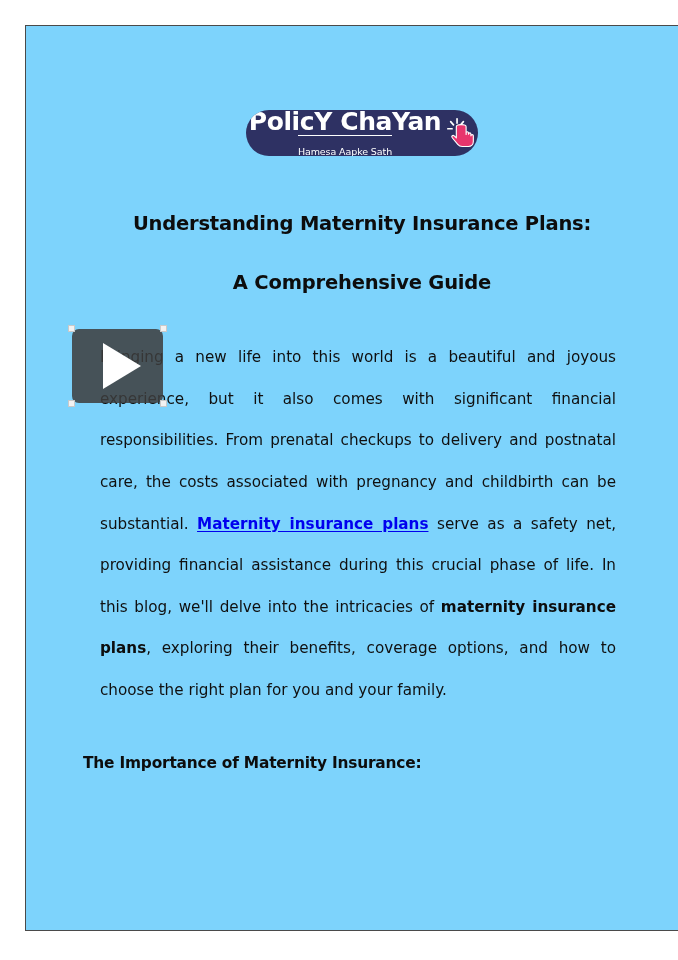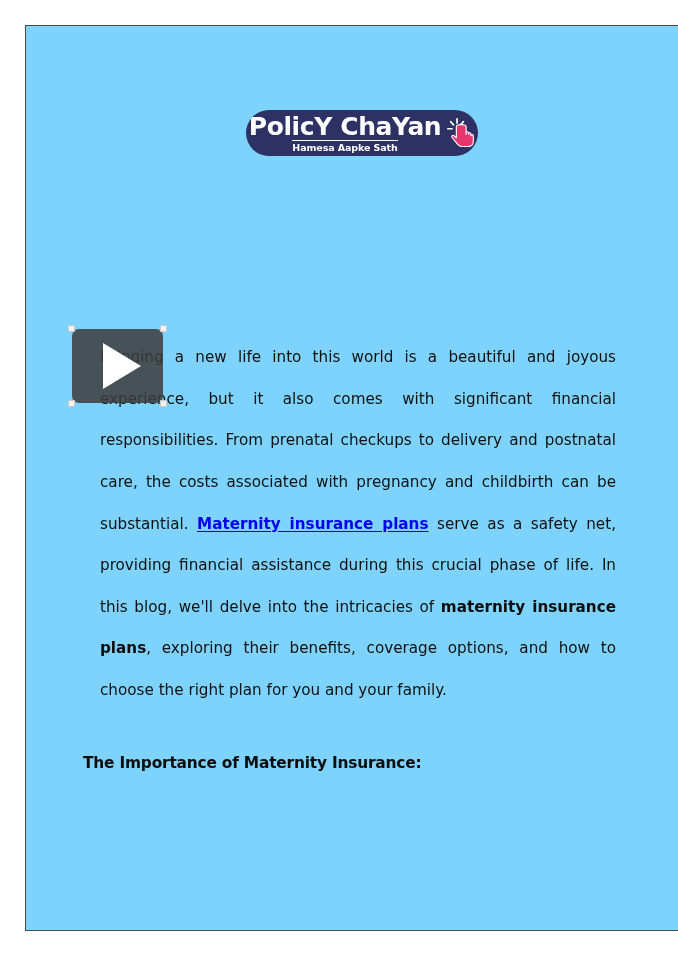--- a/index.html
+++ b/index.html
@@ -60,27 +60,27 @@
     font-family: "DejaVu Sans", sans-serif;
     font-weight: bold;
     font-size: 25px;
     letter-spacing: -0.4px;
     line-height: 26px;
     white-space: nowrap;
   }
   #logo-tagline {
     color: #ffffff;
     font-family: "DejaVu Sans", sans-serif;
-    font-weight: bold;
+    font-weight: normal;
     font-size: 9.5px;
     line-height: 11px;
     letter-spacing: -0.1px;
     white-space: nowrap;
     border-top: 1.5px solid #ffffff;
-    padding-top: 1px;
+    padding-top: 10px;
     margin-top: 0px;
   }
   #logo-hand-icon {
     width: 34px;
     height: 34px;
     flex: none;
     margin-left: -2px;
   }
 
   
@@ -195,20 +195,22 @@
           <line x1="4" y1="18" x2="10" y2="18"></line>
         </g>
         <path d="M16 15 L16 31 L13 28 C11 26.2 8.4 28.6 10.2 30.7 L18 40 C19.6 42 21.6 43 24.4 43 L33 43
                  C37 43 40 40 40 36 L40 28 C40 25.6 36.6 25.6 36.6 28 L36.6 25.6
                  C36.6 23.2 33.2 23.2 33.2 25.6 L33.2 24 C33.2 21.6 29.8 21.6 29.8 24 L29.8 26
                  L29.8 15 C29.8 11.2 16 11.2 16 15 Z" fill="#e8356d" stroke="#ffffff" stroke-width="1.6" stroke-linejoin="round"></path>
       </svg>
     </div>
   </div>
 
+  <div class="doc-title" id="doc-title-line1">Understanding Maternity Insurance Plans:</div>
+  <div class="doc-title" id="doc-title-line2">A Comprehensive Guide</div>
 
   <p id="body-copy"><span>Bringing a new life into this world is a beautiful and joyous experience, but it also comes with significant financial responsibilities. From prenatal checkups to delivery and postnatal care, the costs associated with pregnancy and childbirth can be substantial. </span><a class="lead-link" href="#">Maternity insurance plans</a><span> serve as a safety net, providing financial assistance during this crucial phase of life. In this blog, we'll delve into the intricacies of </span><strong class="term-strong">maternity insurance plans</strong><span>, exploring their benefits, coverage options, and how to choose the right plan for you and your family.</span></p>
 
   <div id="section-heading">The Importance of Maternity Insurance:</div>
 
   <div id="video-play-overlay">
     <div id="video-play-button">
       <div id="play-triangle-icon"></div>
     </div>
     <div class="sel-handle tl"></div>

